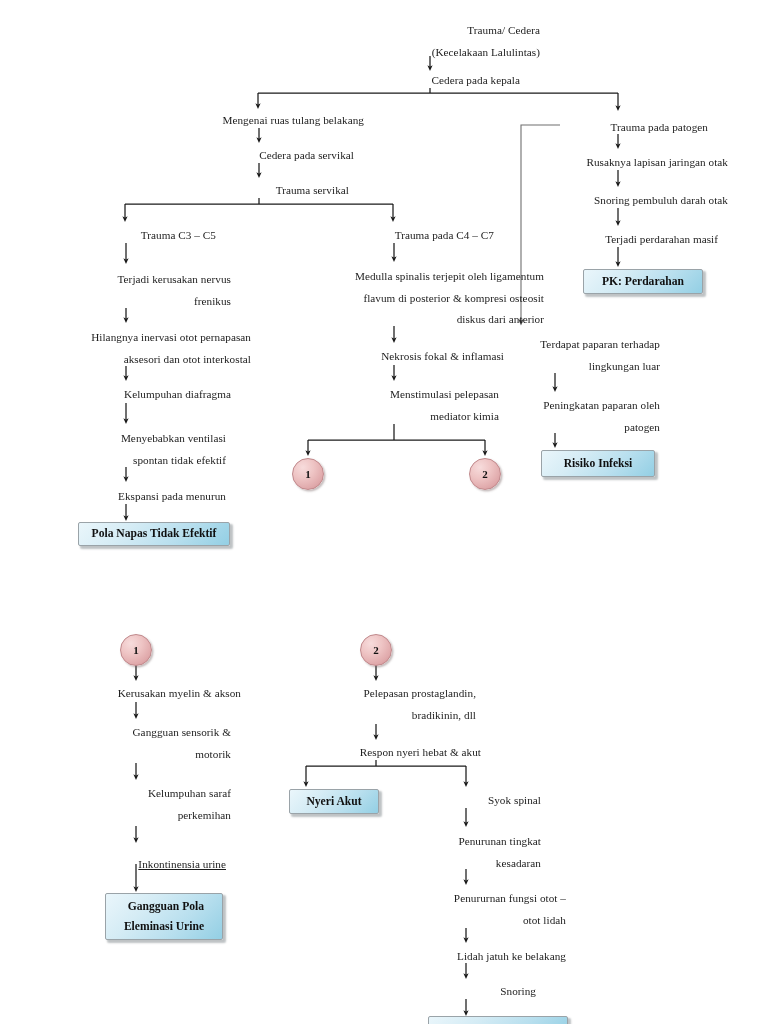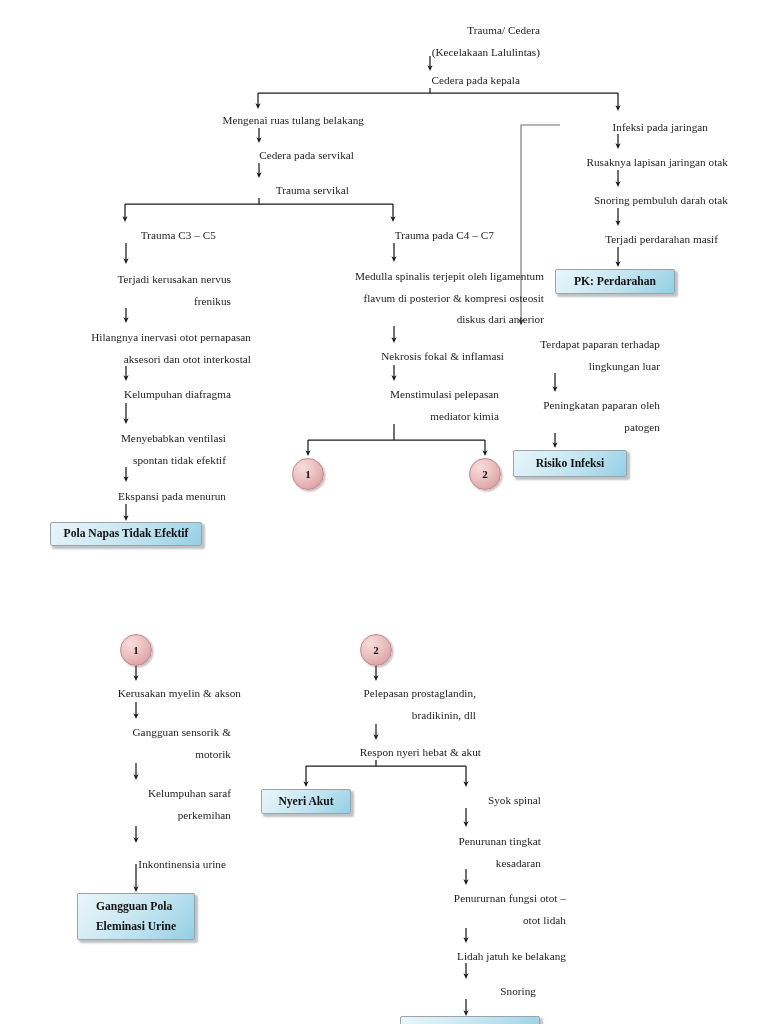--- a/index.html
+++ b/index.html
@@ -22,30 +22,31 @@
   }
   .dx-box{
     position:absolute;
     transform:translateX(-50%);
     box-sizing:border-box;
     font-family:"Liberation Serif","DejaVu Serif",serif;
     font-weight:bold;
     font-size:11.6px;
     line-height:20px;
     color:#101010;
-    text-align:left;
+    text-align:right;
     display:flex;
     align-items:center;
     justify-content:center;
     background:linear-gradient(135deg,#eaf6fb 0%,#d5ecf5 32%,#b8dfee 66%,#93cfe4 100%);
     border:1px solid #9aa3a8;
     border-radius:2px;
     box-shadow:2.5px 2.5px 2px rgba(110,120,125,0.45);
     white-space:pre-line;
     padding:0 6px;
+    margin-left:28px;
   }
   .circ{
     position:absolute;
     transform:translate(-50%,0);
     width:30px;height:30px;border-radius:50%;
     background:radial-gradient(circle at 33% 28%, #f7dcdc 0%, #eec4c4 38%, #e0a9ab 72%, #c9898c 100%);
     border:1px solid #c0888b;
     box-shadow:1.5px 1.5px 2px rgba(120,100,100,0.42);
     display:flex;align-items:center;justify-content:center;
     font-family:"Liberation Serif","DejaVu Serif",serif;
@@ -147,34 +148,34 @@
   <div class="node" style="left:126px;top:428px;width:200px;">Menyebabkan ventilasi
 spontan tidak efektif</div>
   <div class="node" style="left:126px;top:486px;width:200px;">Ekspansi pada menurun</div>
   <div class="node" style="left:394px;top:225px;width:200px;">Trauma pada C4 – C7</div>
   <div class="node" style="left:394px;top:266px;width:300px;">Medulla spinalis terjepit oleh ligamentum
 flavum di posterior &amp; kompresi osteosit
 diskus dari anterior</div>
   <div class="node" style="left:394px;top:346px;width:220px;">Nekrosis fokal &amp; inflamasi</div>
   <div class="node" style="left:394px;top:384px;width:210px;">Menstimulasi pelepasan
 mediator kimia</div>
-  <div class="node" style="left:618px;top:117px;width:180px;">Infeksi pada jaringan</div>
+  <div class="node" style="left:618px;top:117px;width:180px;">Trauma pada patogen</div>
   <div class="node" style="left:618px;top:152px;width:220px;">Rusaknya lapisan jaringan otak</div>
   <div class="node" style="left:618px;top:190px;width:220px;">Snoring pembuluh darah otak</div>
   <div class="node" style="left:618px;top:229px;width:200px;">Terjadi perdarahan masif</div>
   <div class="node" style="left:555px;top:334px;width:210px;">Terdapat paparan terhadap
 lingkungan luar</div>
   <div class="node" style="left:555px;top:395px;width:210px;">Peningkatan paparan oleh
 patogen</div>
   <div class="node" style="left:136px;top:683px;width:210px;">Kerusakan myelin &amp; akson</div>
   <div class="node" style="left:136px;top:722px;width:190px;">Gangguan sensorik &amp;
 motorik</div>
   <div class="node" style="left:136px;top:783px;width:190px;">Kelumpuhan saraf
 perkemihan</div>
-  <div class="node" style="left:136px;top:854px;width:180px;">Inkontinensia urine</div>
+  <div class="node" style="left:136px;top:854px;width:180px;text-decoration:underline;">Inkontinensia urine</div>
   <div class="node" style="left:376px;top:683px;width:200px;">Pelepasan prostaglandin,
 bradikinin, dll</div>
   <div class="node" style="left:376px;top:742px;width:210px;">Respon nyeri hebat &amp; akut</div>
   <div class="node" style="left:466px;top:790px;width:150px;">Syok spinal</div>
   <div class="node" style="left:451px;top:831px;width:180px;">Penurunan tingkat
 kesadaran</div>
   <div class="node" style="left:466px;top:888px;width:200px;">Penururnan fungsi otot –
 otot lidah</div>
   <div class="node" style="left:466px;top:946px;width:200px;">Lidah jatuh ke belakang</div>
   <div class="node" style="left:466px;top:981px;width:140px;">Snoring</div>

